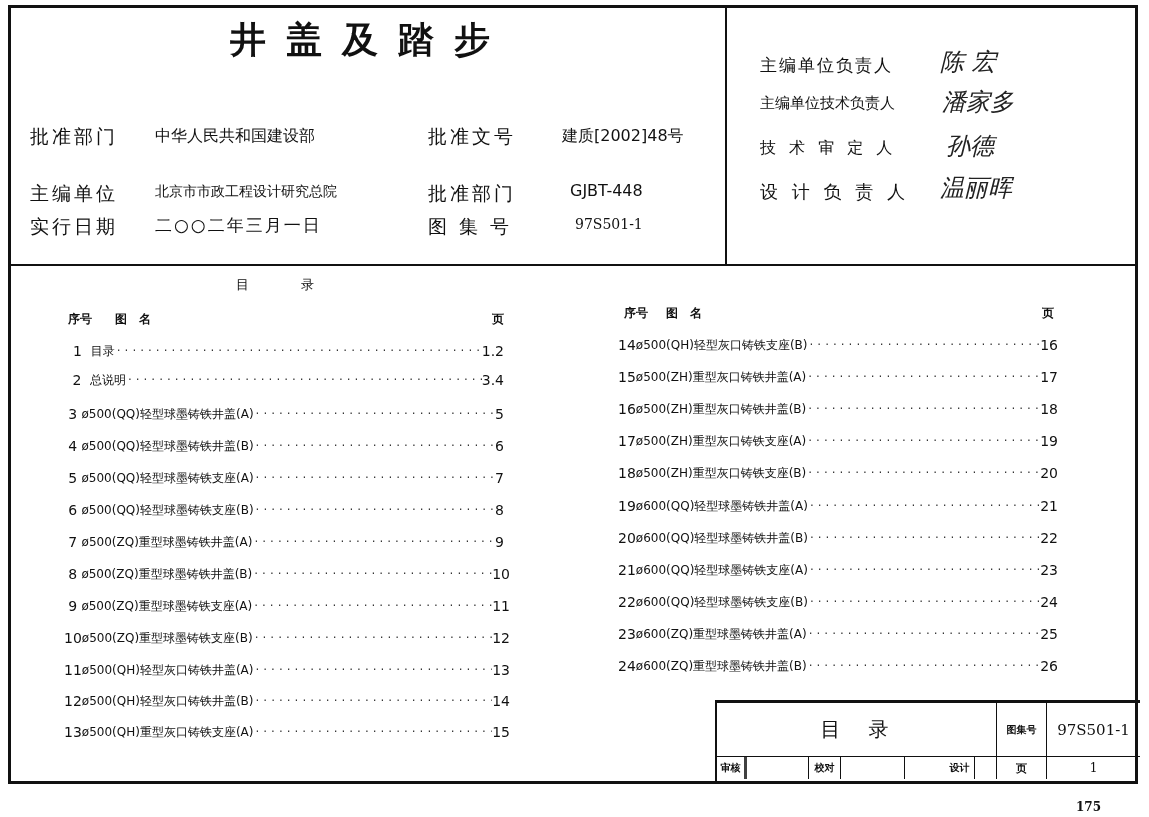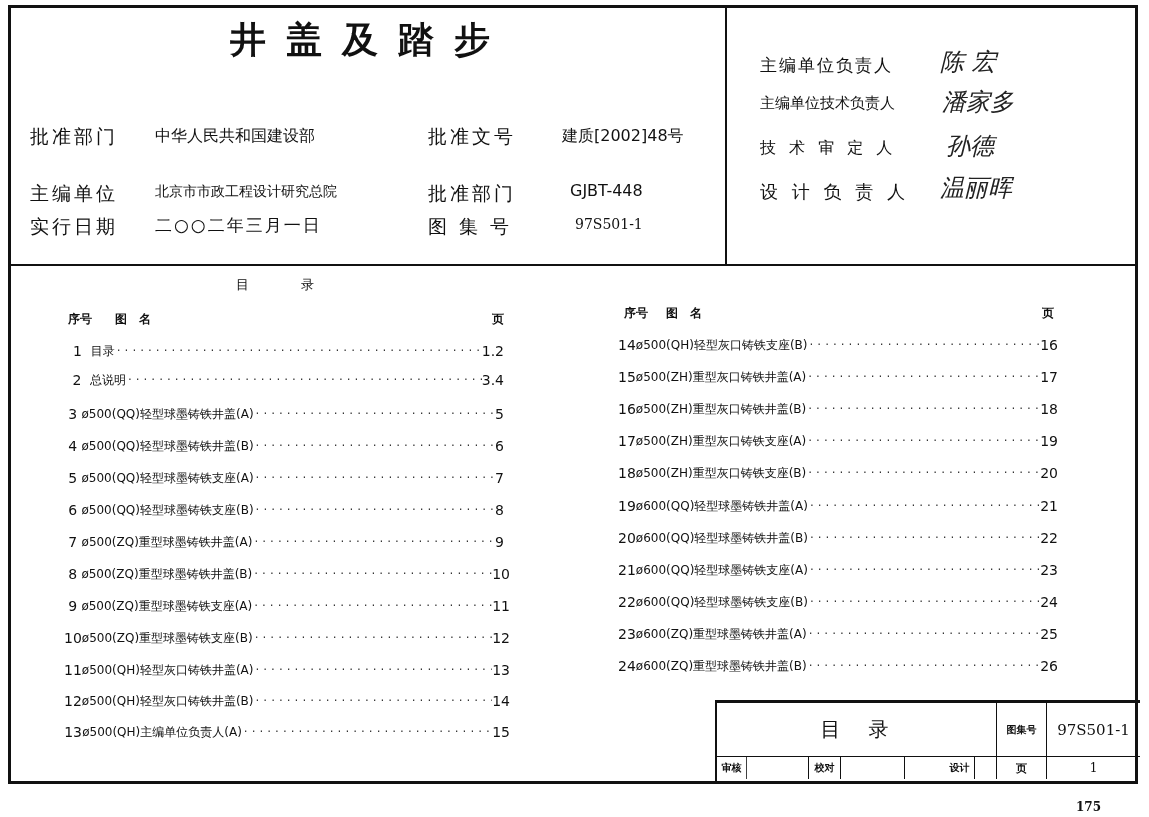--- a/index.html
+++ b/index.html
@@ -152,21 +152,21 @@
       <span class="page">13</span>
     </div>
   <div class="row" style="left:64px; top:690px; width:446px;">
       <span class="num">12</span>
       <span class="name">ø500(QH)轻型灰口铸铁井盖(B)</span>
       <span class="dots">··································································</span>
       <span class="page">14</span>
     </div>
   <div class="row" style="left:64px; top:721px; width:446px;">
       <span class="num">13</span>
-      <span class="name">ø500(QH)主编单位负责人(A)</span>
+      <span class="name">ø500(QH)重型灰口铸铁支座(A)</span>
       <span class="dots">··································································</span>
       <span class="page">15</span>
     </div>
 </div>
 
 <div>
   <div class="row" style="left:618px; top:334px; width:440px;">
       <span class="num">14</span>
       <span class="name">ø500(QH)轻型灰口铸铁支座(B)</span>
       <span class="dots">··································································</span>
@@ -231,21 +231,21 @@
       <span class="name">ø600(ZQ)重型球墨铸铁井盖(B)</span>
       <span class="dots">··································································</span>
       <span class="page">26</span>
     </div>
 </div>
 
 <div class="abs tb">
   <div class="tb-cell" style="left:0; top:0; width:280px; height:54px; border-right:1px solid #111; border-bottom:1px solid #111; font-size:20px; letter-spacing:4px;">目　录</div>
   <div class="tb-cell" style="left:280px; top:0; width:50px; height:54px; border-right:1px solid #111; border-bottom:1px solid #111; font-size:10px; font-weight:bold;">图集号</div>
   <div class="tb-cell" style="left:330px; top:0; width:93px; height:54px; border-bottom:1px solid #111; font-family:'DejaVu Serif', serif; font-size:15px;">97S501-1</div>
-  <div class="tb-cell" style="left:0; top:54px; width:30px; height:22px; border-right:1px solid #404040; font-size:10px; font-weight:bold;">审核</div>
+  <div class="tb-cell" style="left:0; top:54px; width:30px; height:22px; border-right:3px solid #404040; font-size:10px; font-weight:bold;">审核</div>
   <div class="tb-cell" style="left:30px; top:54px; width:62px; height:22px; border-right:1px solid #111;"></div>
   <div class="tb-cell" style="left:92px; top:54px; width:32px; height:22px; border-right:1px solid #111; font-size:10px; font-weight:bold;">校对</div>
   <div class="tb-cell" style="left:124px; top:54px; width:64px; height:22px; border-right:1px solid #111;"></div>
   <div class="tb-cell" style="left:188px; top:54px; width:30px; height:22px; border-right:1px solid #111; font-size:10px; font-weight:bold;margin-left:40px;">设计</div>
   <div class="tb-cell" style="left:218px; top:54px; width:62px; height:22px; border-right:1px solid #111;"></div>
   <div class="tb-cell" style="left:280px; top:54px; width:50px; height:22px; border-right:1px solid #111; font-size:11px; font-weight:bold;">页</div>
   <div class="tb-cell" style="left:330px; top:54px; width:93px; height:22px; font-family:'DejaVu Serif', serif; font-size:12px;">1</div>
 </div>
 
 <div class="abs pagenum" style="left:1076px; top:800px;">175</div>

